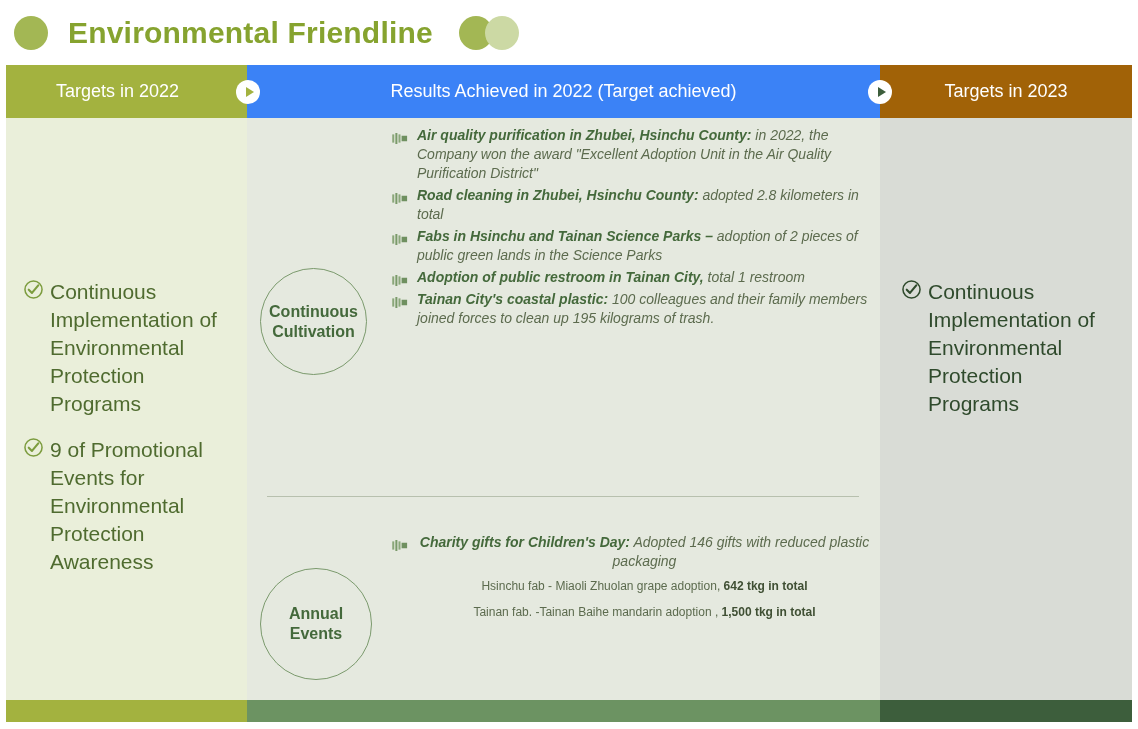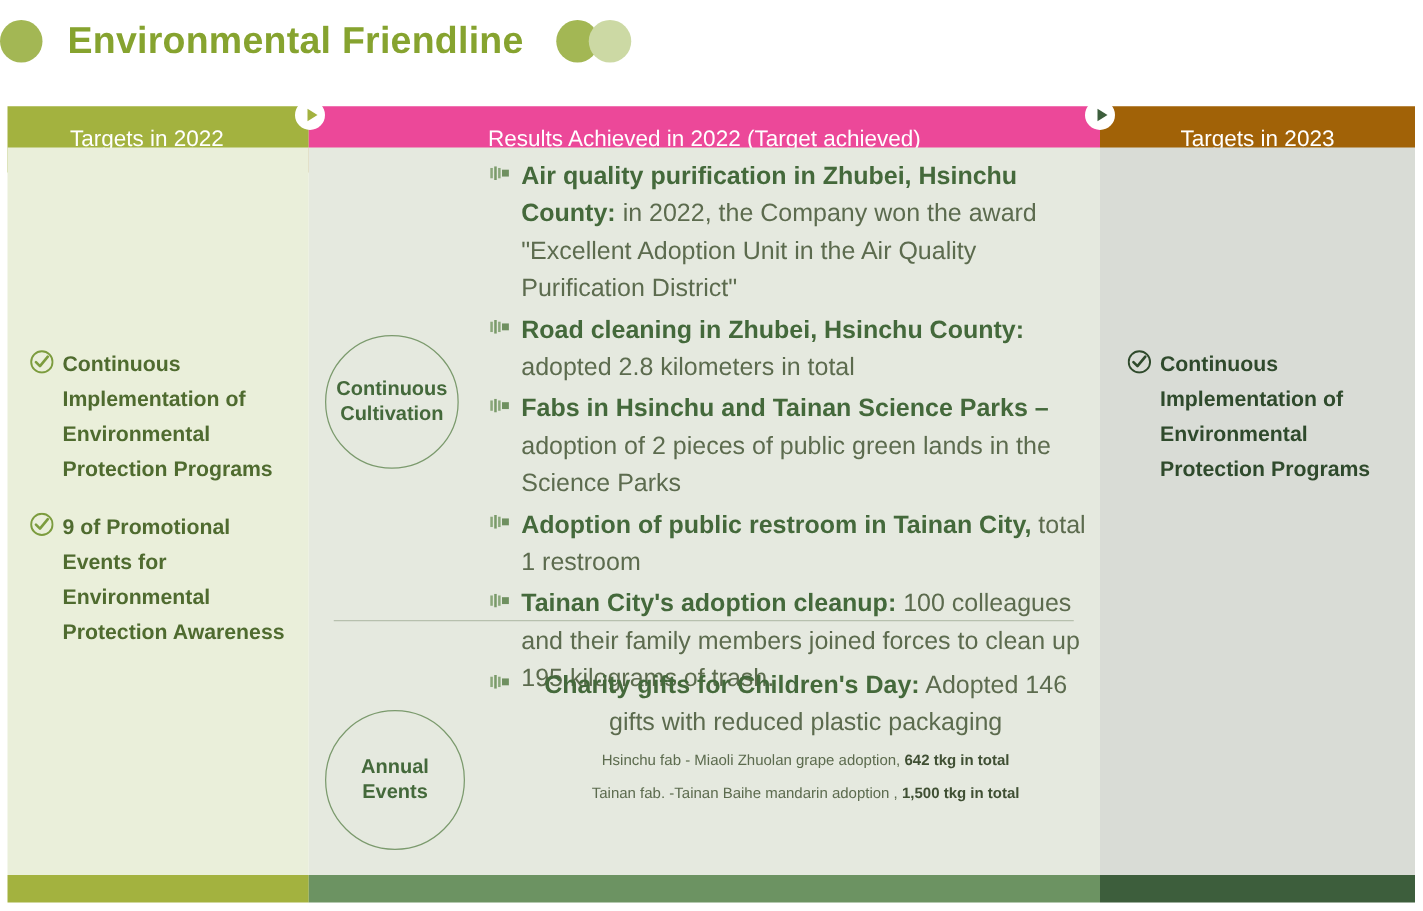--- a/index.html
+++ b/index.html
@@ -20,20 +20,21 @@
     box-sizing: border-box;
   }
 
   
   .titlebar {
     position: absolute;
     left: 0; top: 0;
     width: 1138px; height: 65px;
     display: flex;
     align-items: center;
+    padding-left: 14px;
     box-sizing: border-box;
   }
   .title-dot {
     width: 34px; height: 34px;
     border-radius: 50%;
     background: #a3b754;
     flex: 0 0 auto;
   }
   .title-text {
     margin-left: 20px;
@@ -57,34 +58,34 @@
     width: 34px; height: 34px;
     border-radius: 50%;
     background: #ccd9a4;
     margin-left: -8px;
   }
 
   
   .headerrow {
     position: absolute;
     left: 0; top: 65px;
-    width: 1138px; height: 53px; margin-top: 20px;
+    width: 1138px; height: 53px;
   }
   .hcell {
     position: absolute;
     top: 0; height: 53px;
     display: flex;
     align-items: center;
     justify-content: center;
     color: #ffffff;
     font-size: 18px;
     box-sizing: border-box;
   }
   .hcell-a { left: 6px; width: 241px; background: #a3b23f; justify-content: flex-start; padding-left: 50px; }
-  .hcell-b { left: 247px; width: 633px; background: #ec4899; }
+  .hcell-b { left: 247px; width: 633px; background: #3b82f6; }
   .hcell-c { left: 880px; width: 252px; background: #a16207; }
 
   .arrow-btn {
     position: absolute;
     width: 24px; height: 24px;
     border-radius: 50%;
     background: #ffffff;
     display: flex;
     align-items: center;
     justify-content: center;
@@ -131,24 +132,23 @@
     align-items: flex-start;
     margin-bottom: 18px;
   }
   .check-icon {
     flex: 0 0 auto;
     width: 19px; height: 19px;
     margin-top: 2px;
     margin-right: 7px;
   }
   .target-text {
-    font-size: 17px;
+    font-size: 21px;
     line-height: 28px;
     color: #4f6b2f;
-    font-weight: bold;
   }
   .col-right .target-text { color: #2f4a2c; }
   .col-right .target-list { left: 22px; top: 160px; width: 215px; }
 
   
   .circle-label {
     position: absolute;
     border: 1.5px solid #7b9a6d;
     border-radius: 50%;
     display: flex;
@@ -168,23 +168,24 @@
     left: 145px;
     width: 480px;
   }
   .bullets-top { top: 8px; }
   .bullets-bottom { top: 415px; text-align: center; }
 
   .bullet-row {
     position: relative;
     padding-left: 25px;
     margin-bottom: 3px;
-    font-size: 20px;
-    line-height: 30px;
+    font-size: 14px;
+    line-height: 19px;
     color: #5c6b4e;
+    font-style: italic;
   }
   .bullet-row .bullet-icon {
     position: absolute;
     left: 0; top: 7px;
     width: 17px; height: 11px;
   }
   .bullet-row .greenlead {
     color: #44693b;
     font-weight: bold;
   }
@@ -297,21 +298,21 @@
         <span class="greenlead">Adoption of public restroom in Tainan City,</span><span> total 1 restroom</span>
       </div>
 
       <div class="bullet-row">
         <svg class="bullet-icon" viewBox="0 0 18 12">
           <rect x="0" y="1.5" width="2.2" height="9" fill="#8aa77a"></rect>
           <rect x="3.4" y="0" width="2.2" height="12" fill="#7a9a6a"></rect>
           <rect x="6.8" y="1.5" width="2.2" height="9" fill="#8aa77a"></rect>
           <rect x="10.2" y="3" width="6" height="6" fill="#6f9060"></rect>
         </svg>
-        <span class="greenlead">Tainan City's adoption cleanup:</span><span> 100 colleagues and their family members joined forces to clean up 195 kilograms of trash.</span>
+        <span class="greenlead">Tainan City's coastal plastic:</span><span> 100 colleagues and their family members joined forces to clean up 195 kilograms of trash.</span>
       </div>
 
 
     </div>
 
     <div class="divider"></div>
 
     <div class="bullets bullets-bottom">
 
       <div class="bullet-row">

